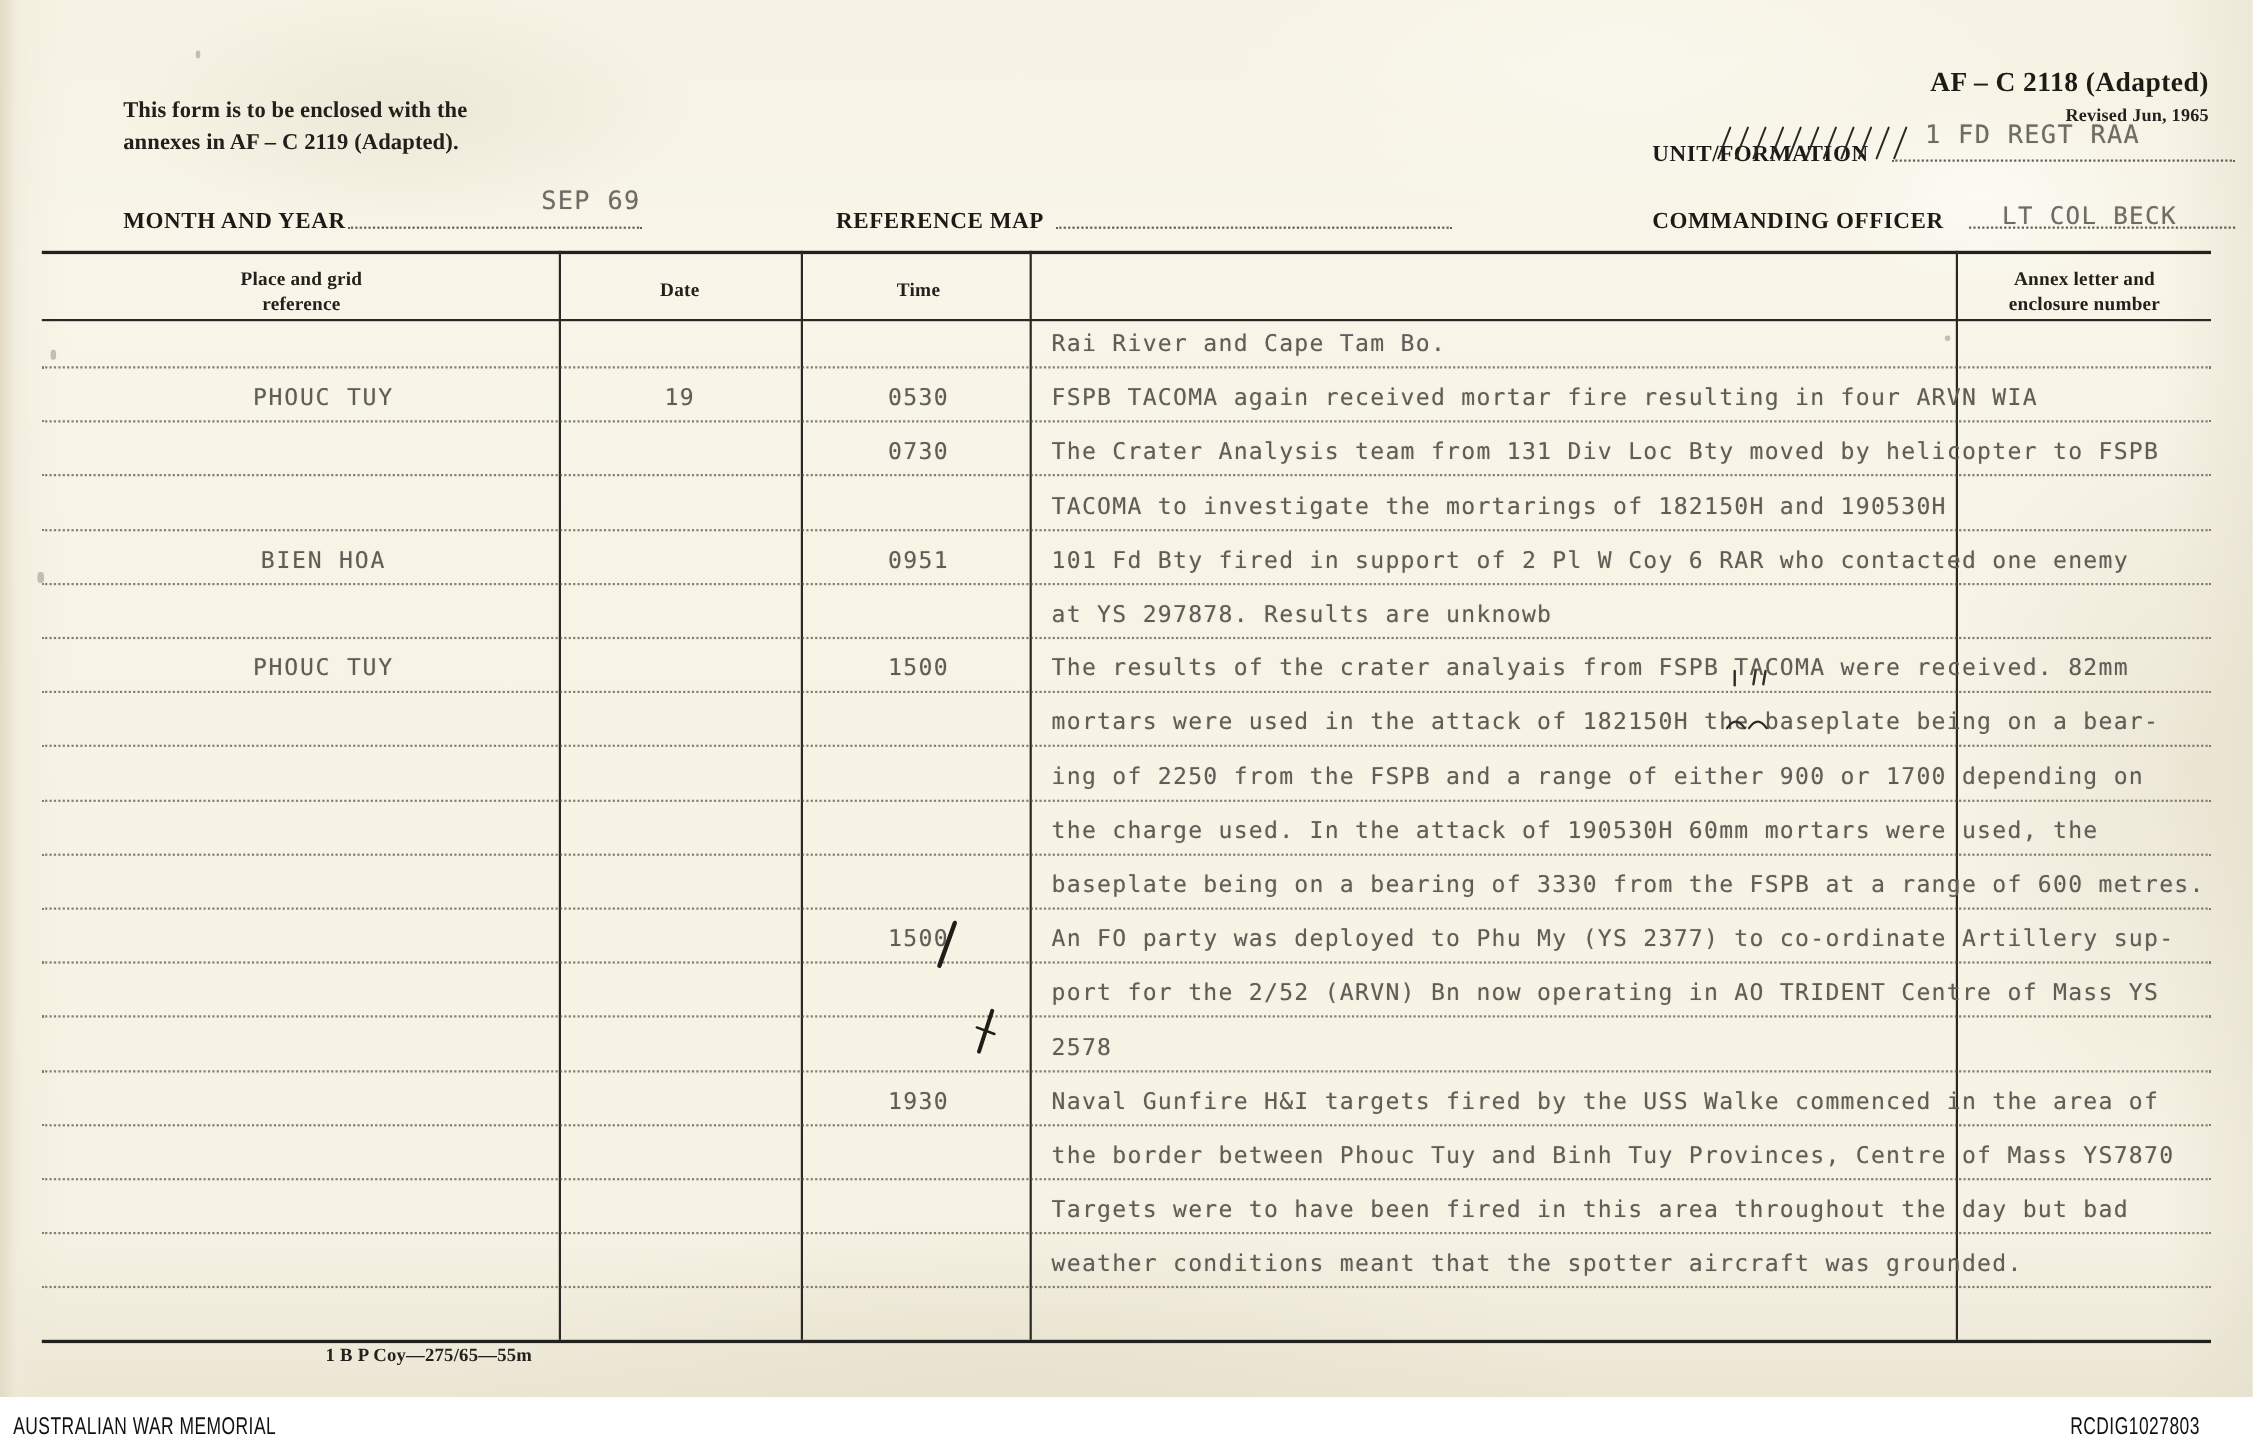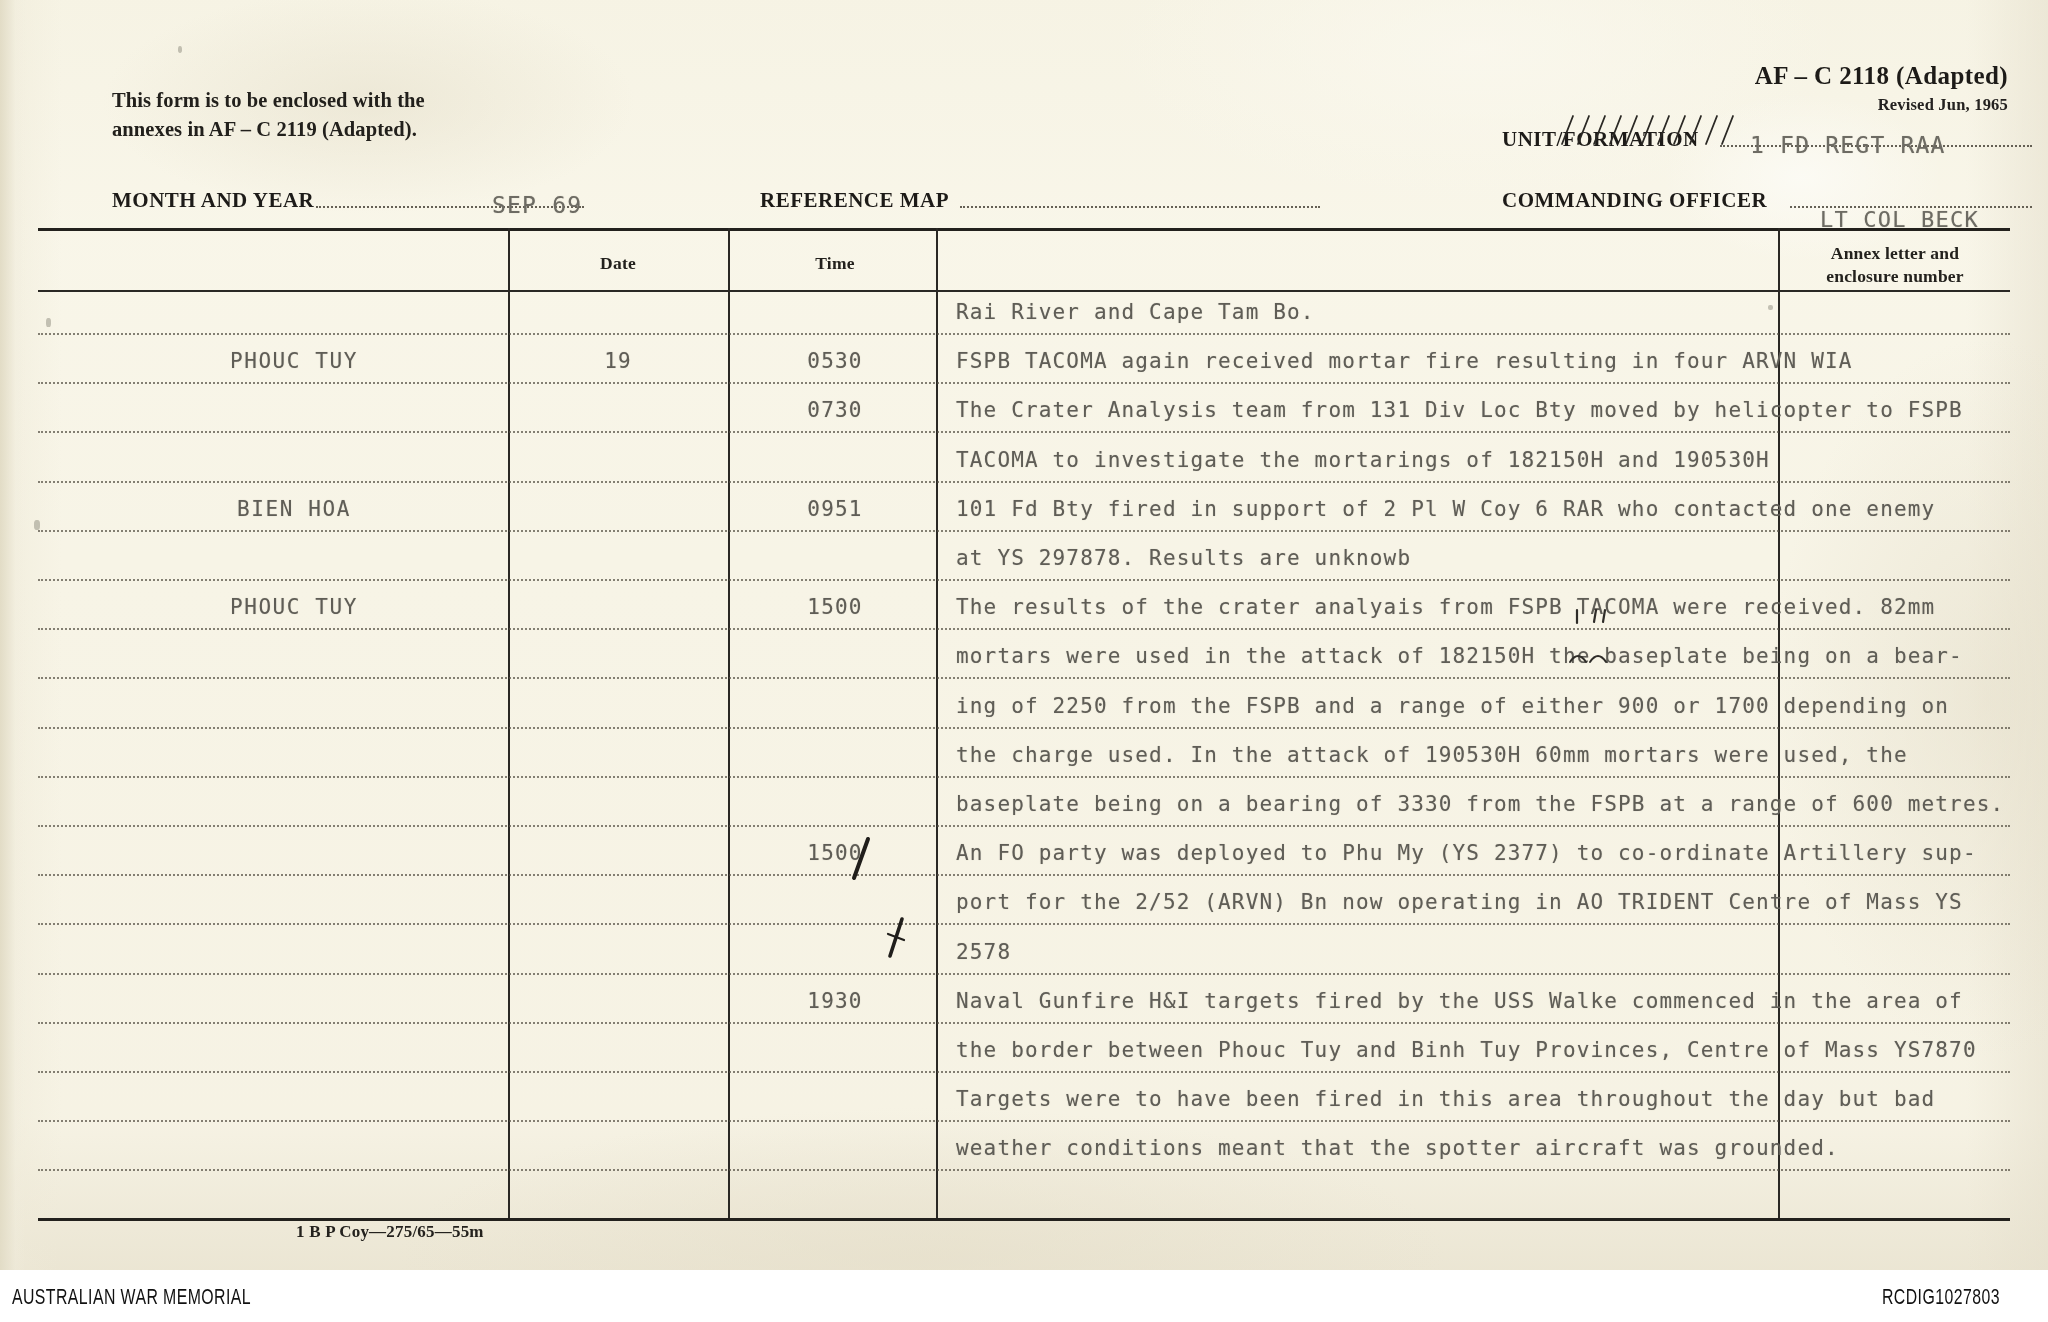--- a/index.html
+++ b/index.html
@@ -96,21 +96,20 @@
     border-bottom: 2.5px dotted #4c473c;
     opacity: .85;
   }
   .typed {
     position: absolute;
     font-family: "DejaVu Sans Mono", monospace;
     color: #6d6b63;
     letter-spacing: 1.2px;
     white-space: nowrap;
     text-shadow: 0 0 1px rgba(120,118,108,.45);
-    margin-top: 22px;
   }
 
   #lbl-month { left: 112px; top: 188px; }
   #dot-month { left: 316px; top: 206px; width: 268px; }
   #val-month { left: 492px; top: 170px; font-size: 23px; }
 
   #lbl-refmap { left: 760px; top: 188px; }
   #dot-refmap { left: 960px; top: 206px; width: 360px; }
 
   #lbl-unit { left: 1502px; top: 127px; }
@@ -288,20 +287,24 @@
   <div id="table">
     <div class="rule-h" id="rule-top"></div>
     <div class="rule-h" id="rule-hdr"></div>
     <div class="rule-h" id="rule-bottom"></div>
 
     <div class="rule-v" id="v1"></div>
     <div class="rule-v" id="v2"></div>
     <div class="rule-v" id="v3"></div>
     <div class="rule-v" id="v4"></div>
 
+    <div class="colhead" id="ch-place">
+      <div>Place and grid</div>
+      <div>reference</div>
+    </div>
     <div class="colhead" id="ch-date">Date</div>
     <div class="colhead" id="ch-time">Time</div>
     <div class="colhead" id="ch-annex">
       <div>Annex letter and</div>
       <div>enclosure number</div>
     </div>
 
     <div id="guides">
           <div class="guide" style="top: 105px;"></div>
           <div class="guide" style="top: 154.2px;"></div>

